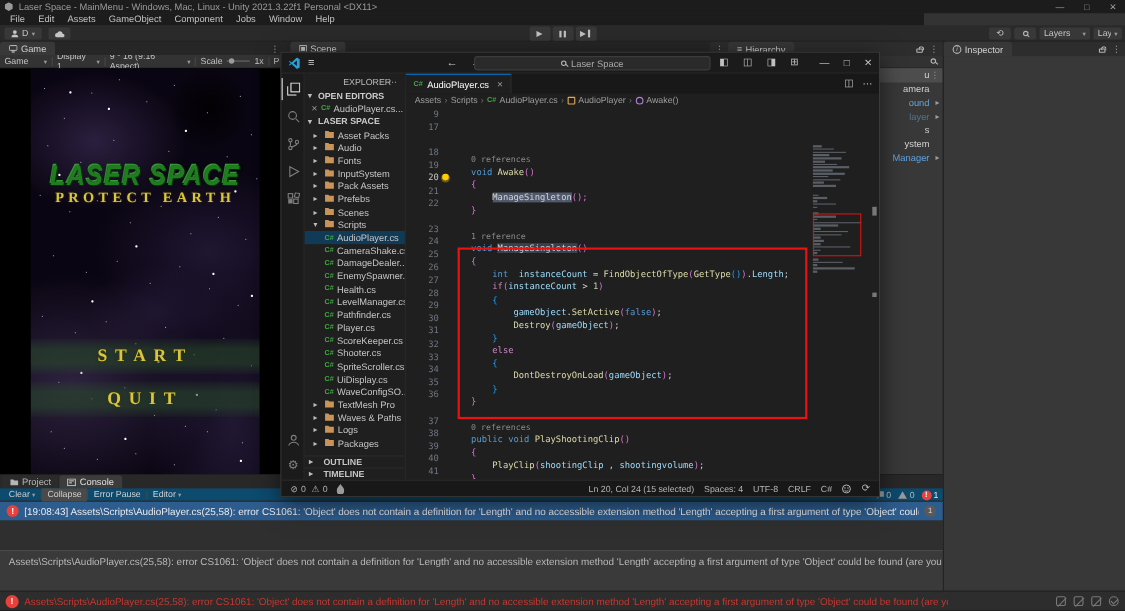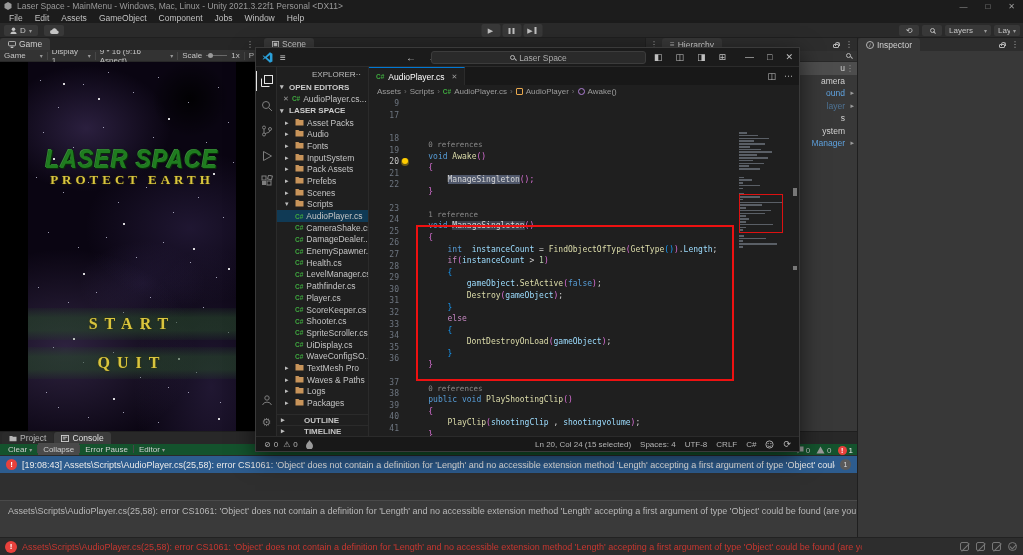--- a/index.html
+++ b/index.html
@@ -4,21 +4,21 @@
 <style>
   *{margin:0;padding:0;box-sizing:border-box;}
   html,body{background:#111;}
   #root{position:relative;width:1023px;height:555px;background:#333;overflow:hidden;
         font-family:"Liberation Sans",sans-serif;color:#ccc;font-size:9px;-webkit-font-smoothing:antialiased;}
   .abs{position:absolute;}
 
   
   .u-titlebar{left:0;top:0;width:1023px;height:12px;background:#1c1c1c;display:flex;align-items:center;padding-left:4px;color:#9a9a9a;font-size:8.5px;gap:5px;}
   .u-winbtns{position:absolute;right:8px;top:0;height:12px;display:flex;gap:18px;align-items:center;color:#9f9f9f;font-size:8px;}
-  .u-menubar{left:0;top:12px;width:1023px;height:11px;background:#1c1c1c;display:flex;align-items:center;padding-left:4px;gap:2px;}
+  .u-menubar{left:0;top:12px;width:840px;height:11px;background:#1c1c1c;display:flex;align-items:flex-start;padding-left:4px;gap:2px;}
   .u-menu-item{color:#c2c2c2;font-size:8.5px;padding:0 5px;}
   .u-toolbar{left:0;top:23px;width:1023px;height:15px;background:#2a2a2a;border-bottom:1px solid #1f1f1f;}
   .pill{position:absolute;top:2px;height:11px;background:#383838;border-radius:2px;display:flex;align-items:center;justify-content:center;gap:3px;color:#c5c5c5;font-size:8px;padding:0 4px;}
   .playgrp{position:absolute;left:50%;top:1px;transform:translateX(-50%);display:flex;gap:2px;}
   .playbtn{width:19px;height:13px;background:#383838;border-radius:2px;display:flex;align-items:center;justify-content:center;color:#c0c0c0;font-size:7px;}
   .bar2{display:inline-block;width:2px;height:6px;background:#c0c0c0;margin:0 1px;}
   .dd-arrow{font-size:6px;color:#9a9a9a;}
 
   
   .game-panel{left:0;top:38px;width:258px;height:393px;background:#383838;}
@@ -59,21 +59,21 @@
   .paneltop{height:13px;background:#2d2d2d;display:flex;align-items:flex-end;position:relative;}
   .paneltop .tab{height:13px;}
   .panel-icons{position:absolute;right:4px;top:2px;display:flex;gap:6px;align-items:center;color:#b5b5b5;font-size:8px;}
   .info-i{display:inline-flex;width:8px;height:8px;border:1px solid #b5b5b5;border-radius:50%;align-items:center;justify-content:center;font-size:6px;font-style:italic;color:#b5b5b5;}
 
   
   .console{left:0;top:431px;width:857px;height:106px;background:#2f2f2f;border-top:1px solid #1f1f1f;}
   .c-tabs{height:12px;background:#282828;display:flex;align-items:flex-end;gap:1px;padding-left:2px;}
   .c-tab{height:12px;display:flex;align-items:center;gap:3px;padding:0 7px;font-size:8.5px;color:#b5b5b5;background:#2b2b2b;border-radius:3px 3px 0 0;}
   .c-tab.active{background:#3c3c3c;color:#e0e0e0;}
-  .c-toolbar{height:12px;background:#14532d;border-bottom:1px solid #2a2a2a;display:flex;align-items:flex-end;padding:0 3px;position:relative;font-size:8px;color:#cfcfcf;}
+  .c-toolbar{height:12px;background:#0c4a6e;border-bottom:1px solid #2a2a2a;display:flex;align-items:center;padding:0 3px;position:relative;font-size:8px;color:#cfcfcf;}
   .c-btn{padding:0 5px;height:12px;display:flex;align-items:center;gap:2px;}
   .c-btn.lit{background:#4a4a4a;}
   .c-counts{position:absolute;right:4px;top:0;height:12px;display:flex;align-items:center;gap:6px;font-size:8px;color:#bbb;}
   .c-entry{height:17px;background:#2d5c8e;display:flex;align-items:center;padding:0 6px;gap:5px;}
   .c-entry-text{white-space:nowrap;overflow:hidden;color:#eaeaea;font-size:9px;flex:1;}
   .c-badge{min-width:11px;height:11px;background:#5a5a5a;border-radius:6px;color:#ddd;font-size:7px;display:flex;align-items:center;justify-content:center;padding:0 2px;}
   .err-ico{width:11px;height:11px;border-radius:50%;background:#e8413c;color:#fff;font-size:8px;font-weight:bold;display:flex;align-items:center;justify-content:center;flex:0 0 auto;}
   .c-detail{position:absolute;left:0;top:68px;width:857px;height:38px;background:#3a3a3a;border-top:1px solid #4a4a4a;padding:5px 8px;color:#b8b8b8;font-size:9px;white-space:nowrap;overflow:hidden;}
 
   
@@ -95,21 +95,21 @@
   .act-ico{position:absolute;left:0;width:21px;height:20px;display:flex;align-items:center;justify-content:center;opacity:.62;}
   .act-ico.on{opacity:1;border-left:1px solid #e7e7e7;}
   .vsc-side{width:92px;background:#1f1f1f;border-right:1px solid #2b2b2b;position:relative;font-size:8.5px;color:#c5c5c5;}
   .side-h{height:14px;display:flex;align-items:center;padding:0 7px;font-size:8px;color:#bbb;position:relative;margin-left:28px;}
   .sec{height:12px;display:flex;align-items:center;gap:2px;padding:0 3px;font-weight:bold;font-size:8px;color:#ccc;}
   .trow{height:11.7px;display:flex;align-items:center;gap:3px;padding-left:8px;white-space:nowrap;overflow:hidden;}
   .trow.file{padding-left:18px;}
   .trow.sel{background:#103a55;}
   .csico{color:#3fa93f;font-size:6.5px;font-weight:bold;flex:0 0 auto;}
   .chev7{font-size:7px;color:#bdbdbd;width:7px;flex:0 0 auto;}
-  .bsec{position:absolute;left:0;width:100%;height:11px;border-top:1px solid #2b2b2b;display:flex;align-items:center;gap:16px;padding:0 4px;font-weight:bold;font-size:8px;}
+  .bsec{position:absolute;left:0;width:100%;height:11px;border-top:1px solid #2b2b2b;display:flex;align-items:center;gap:6px;padding:0 4px;font-weight:bold;font-size:8px;}
   .vsc-editor{flex:1;position:relative;background:#1f1f1f;}
   .vsc-tabbar{height:18px;background:#181818;display:flex;align-items:flex-end;position:relative;}
   .vsc-tab{height:18px;background:#1f1f1f;border-top:1px solid #0078d4;border-right:1px solid #2b2b2b;display:flex;align-items:center;gap:4px;padding:0 7px;color:#fff;font-size:8.5px;}
   .tabbar-icons{position:absolute;right:6px;top:4px;display:flex;gap:8px;color:#c0c0c0;font-size:9px;}
   .vsc-bc{height:13px;display:flex;align-items:center;gap:3px;padding:0 8px;color:#9d9d9d;font-size:8px;}
   .bc-sep{color:#6e6e6e;font-size:8px;}
   .bc-ic{width:7px;height:7px;border-radius:1px;display:inline-block;}
   .code-area{position:absolute;left:0;top:31px;right:0;bottom:0;overflow:hidden;}
   .crow{height:11.6px;display:flex;align-items:center;position:relative;}
   .gut{width:30px;text-align:right;color:#6e7681;font-size:8px;flex:0 0 auto;font-family:"DejaVu Sans Mono",monospace;}

